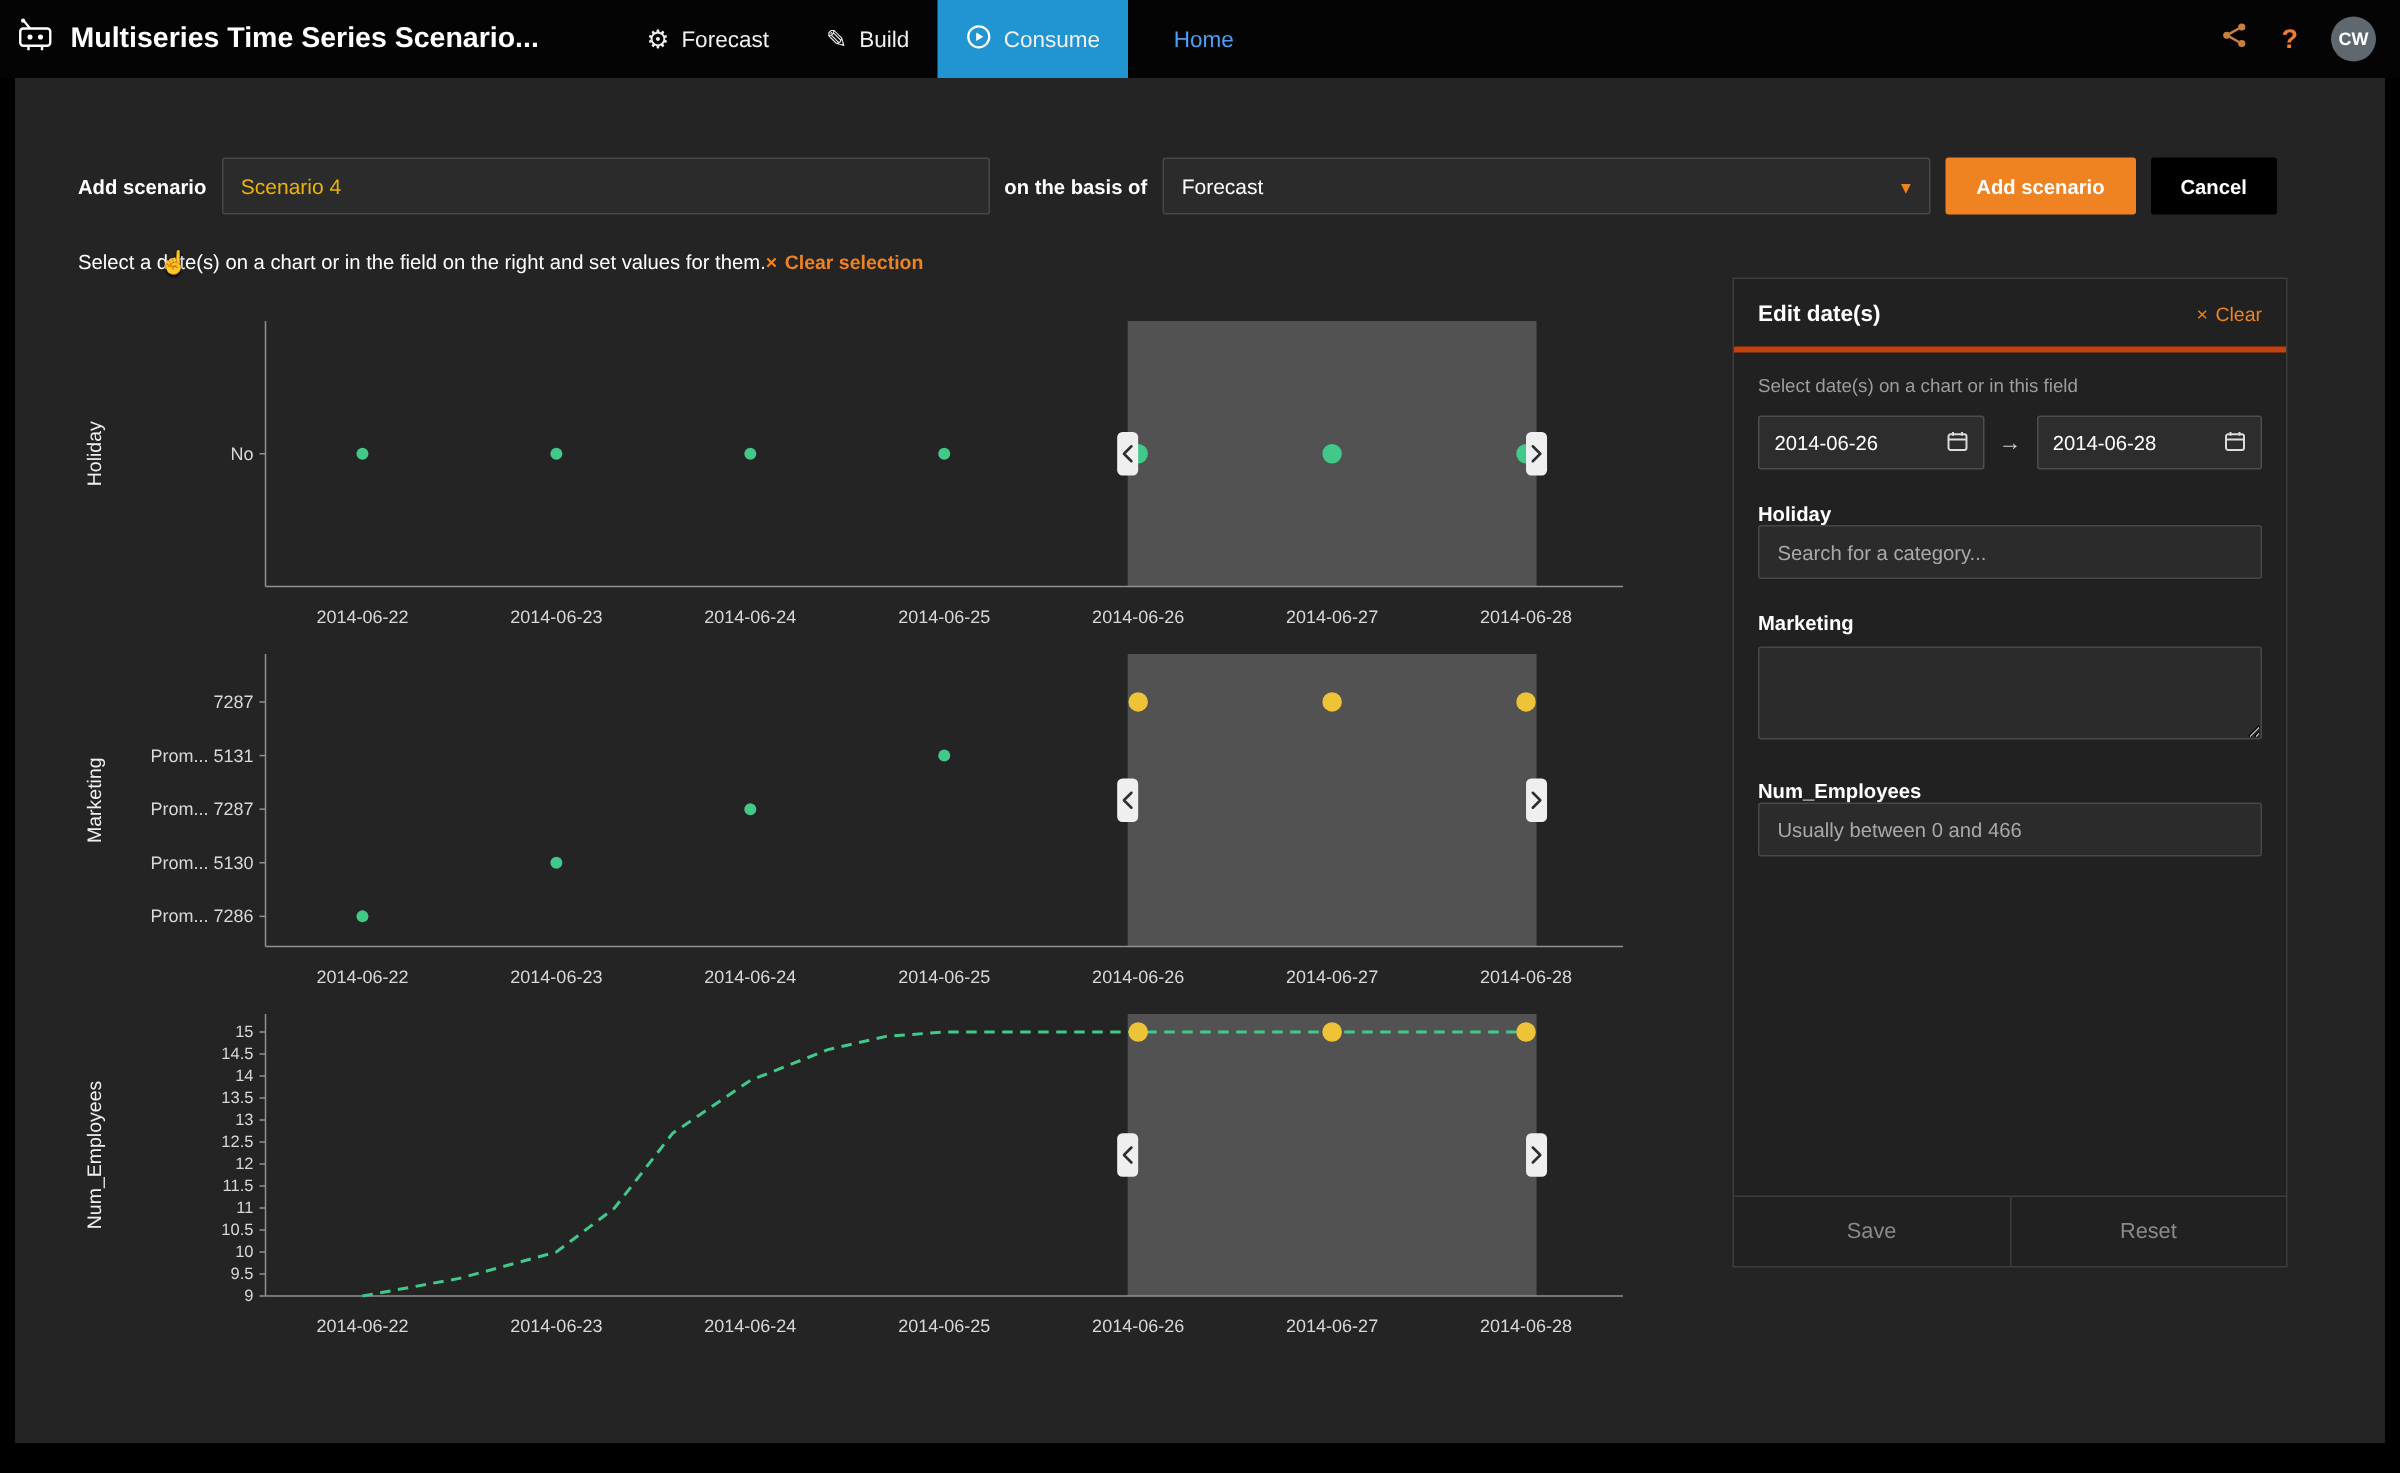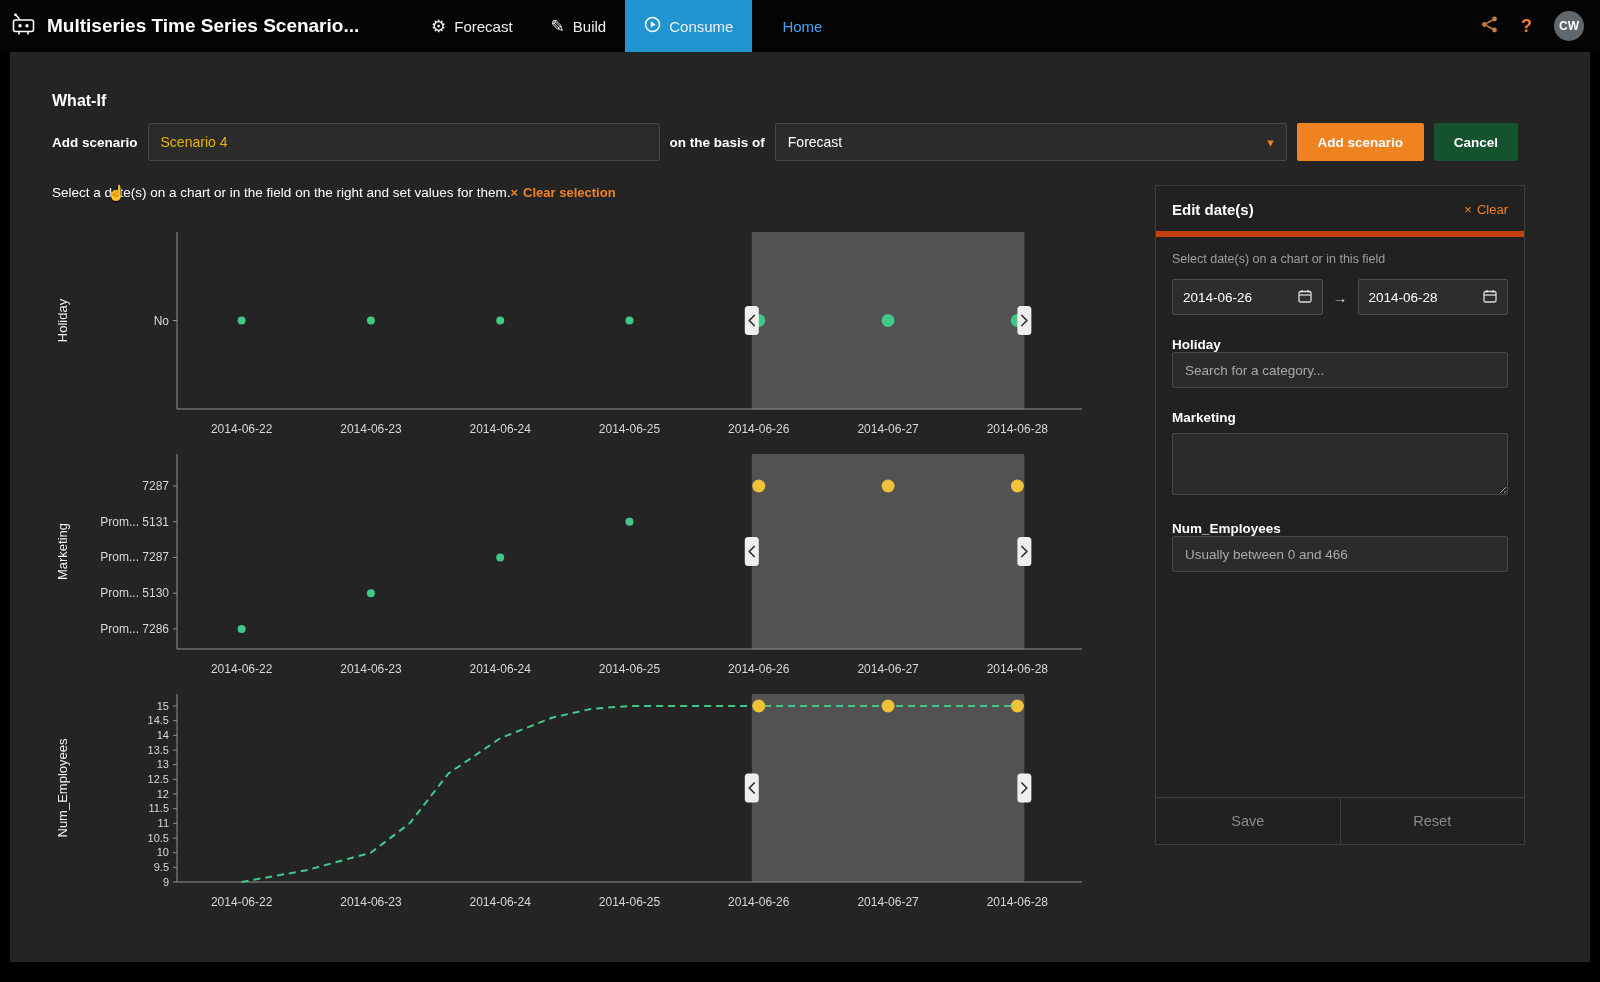--- a/index.html
+++ b/index.html
@@ -23,33 +23,33 @@
   .left { padding:40px 0 0 42px; }
   .h-whatif { font-size:16px; font-weight:bold; }
 
   .scenario-row { display:flex; align-items:center; margin-top:13px; gap:10px; }
   .lbl { font-weight:bold; font-size:13.5px; white-space:nowrap; }
   .text-input { width:512px; height:38px; background:#2b2b2b; border:1px solid #474747; color:#eab308; font-size:14px; padding:0 12px; border-radius:2px; font-family:inherit; }
   .select { width:512px; height:38px; background:#2b2b2b; border:1px solid #474747; display:flex; align-items:center; justify-content:space-between; padding:0 12px; font-size:14px; border-radius:2px; cursor:pointer; }
   .caret { color:#ef8221; font-size:13px; }
   .btn { height:38px; border:none; border-radius:2px; font-weight:bold; font-size:13.5px; cursor:pointer; font-family:inherit; }
   .btn-orange { background:#ef8221; color:#fff; width:127px; }
-  .btn-dark { background:#14532d; color:#fff; width:84px; }
+  .btn-dark { background:#000000; color:#fff; width:84px; }
 
   .hint-row { display:flex; align-items:center; gap:0; margin-top:24px; font-size:13.5px; position:relative; }
   .clear-link { color:#ef8221; font-size:13px; font-weight:bold; cursor:pointer; display:flex; align-items:center; gap:5px; }
   .cursor-glyph { position:absolute; left:55px; top:-1px; color:#fff; font-size:15px; text-shadow:0 1px 2px #000; }
 
   .charts { margin-top:32px; }
   .charts svg { display:block; }
   .charts text { font-family:"Liberation Sans",sans-serif; }
 
   
   .panel { position:absolute; top:133px; right:65px; width:370px; height:660px; background:#212121; border:1px solid #3d3d3d; display:flex; flex-direction:column; }
-  .panel-head { display:flex; justify-content:space-between; align-items:center; padding:15px 16px 13px; border-bottom:6px solid #c2410c; }
+  .panel-head { display:flex; justify-content:space-between; align-items:center; padding:15px 16px 13px; border-bottom:4px solid #c2410c; }
   .panel-head h3 { font-size:15px; font-weight:bold; }
   .clear-link2 { color:#ef8221; font-size:13px; cursor:pointer; display:flex; gap:5px; align-items:center; }
   .panel-body { padding:15px 16px; flex:1; }
   .panel-hint { color:#9d9d9d; font-size:12.5px; }
   .date-row { display:flex; align-items:center; gap:10px; margin-top:13px; }
   .date-input { flex:1; height:36px; background:#2d2d2d; border:1px solid #4d4d4d; border-radius:2px; display:flex; align-items:center; justify-content:space-between; padding:0 10px; font-size:13.5px; cursor:pointer; }
   .arrow { color:#cfcfcf; font-size:15px; }
   .f-label { display:block; font-weight:bold; font-size:13.5px; margin-top:22px; }
   .f-input { width:100%; height:36px; margin-top:0; background:#2b2b2b; border:1px solid #474747; border-radius:2px; color:#fff; font-size:13.5px; padding:0 12px; font-family:inherit; }
   .f-input::placeholder { color:#a9a9a9; }
@@ -106,21 +106,20 @@
         <line x1="6.5" y1="10.6" x2="12.6" y2="14" stroke="#c9803f" stroke-width="1.6"></line>
       </svg>
     </span>
     <span class="help">?</span>
     <div class="avatar">CW</div>
   </div>
 </header>
 
 <main class="card">
   <section class="left">
-    <h2 class="h-whatif">What-If</h2>
 
     <div class="scenario-row">
       <span class="lbl">Add scenario</span>
       <input class="text-input" type="text" value="Scenario 4" style="">
       <span class="lbl">on the basis of</span>
       <div class="select">
         <span>Forecast</span>
         <span class="caret">▾</span>
       </div>
       <button class="btn btn-orange">Add scenario</button>

